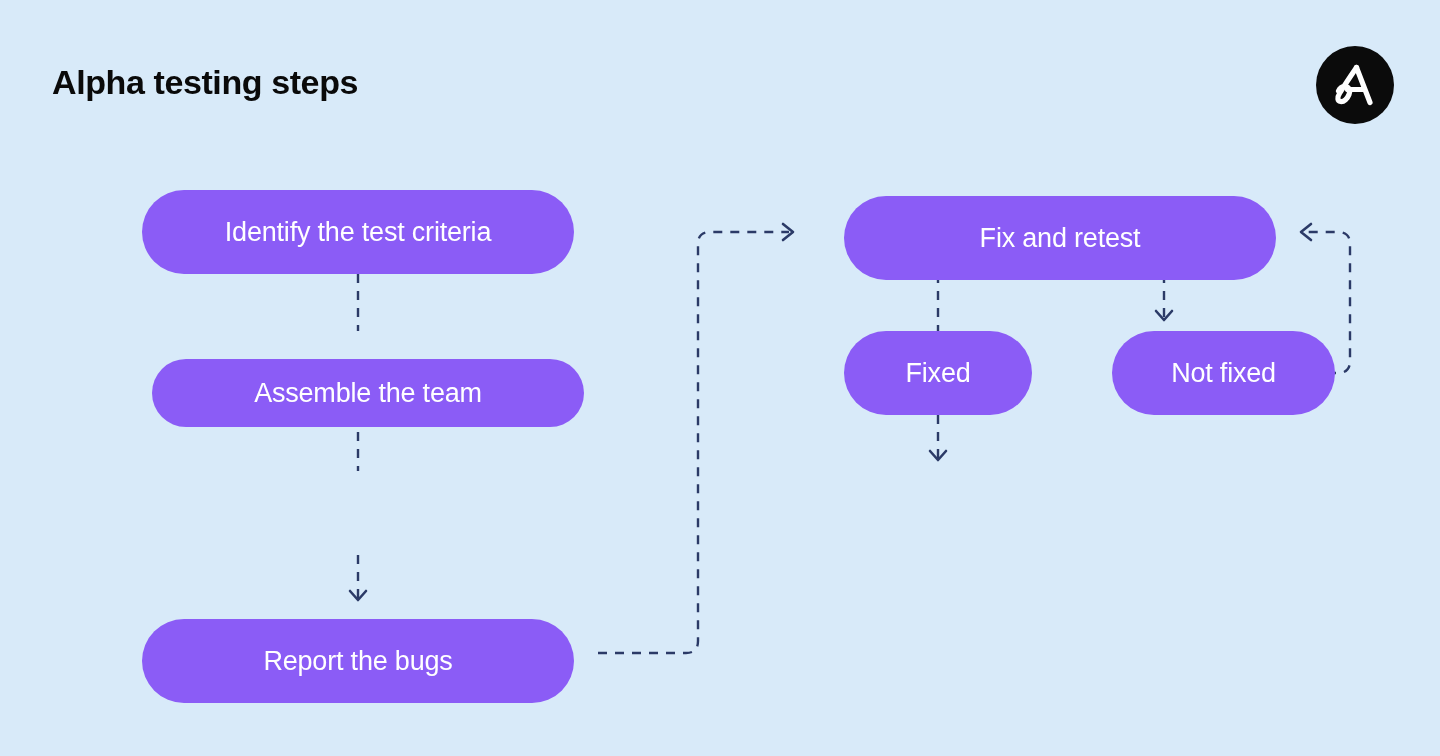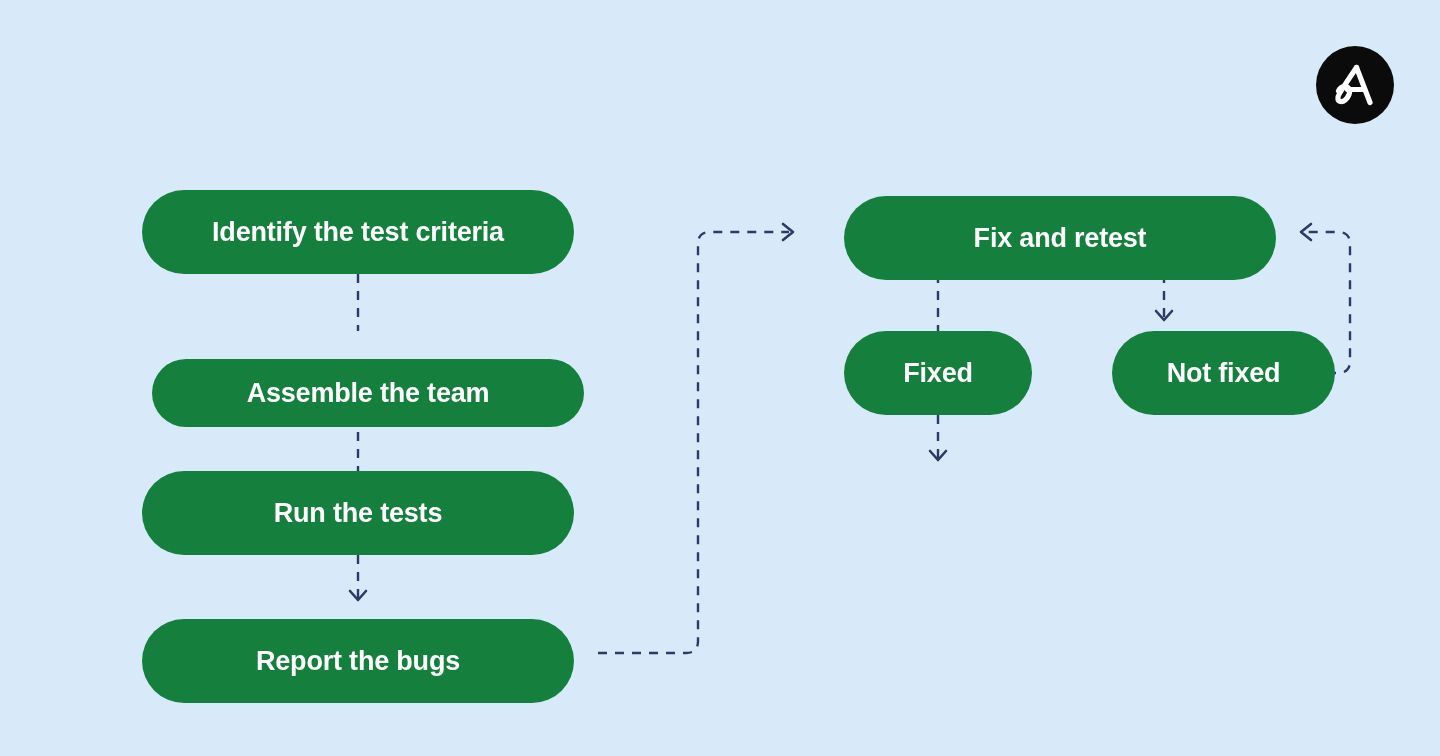--- a/index.html
+++ b/index.html
@@ -40,28 +40,28 @@
     width: 78px;
     height: 78px;
     border-radius: 50%;
     background: #0b0b0b;
   }
   #logo svg { display: block; }
 
   
   .node {
     position: absolute;
-    background: #15803d;
+    background: #8b5cf6;
     color: #ffffff;
     border-radius: 999px;
     display: flex;
     align-items: center;
     justify-content: center;
     font-size: 27px;
-    font-weight: 700;
+    font-weight: 400;
     letter-spacing: -0.2px;
     white-space: nowrap;
     box-sizing: border-box;
   }
 
   
   #node-identify   { left: 142px; top: 190px; width: 432px; height: 84px; }
   #node-assemble   { left: 152px; top: 331px; width: 432px; height: 68px; margin-top: 28px; }
   #node-run        { left: 142px; top: 471px; width: 432px; height: 84px; }
   #node-report     { left: 142px; top: 611px; width: 432px; height: 84px; margin-top: 8px; }
@@ -94,20 +94,21 @@
     stroke-width: 2.6;
     stroke-linecap: round;
     stroke-linejoin: round;
   }
 </style>
 </head>
 <body>
 
 <div id="canvas">
 
+  <div id="page-title">Alpha testing steps</div>
 
   <div id="logo">
     <svg width="78" height="78" viewBox="0 0 78 78">
       <g fill="none" stroke="#ffffff" stroke-width="5.2" stroke-linecap="round" stroke-linejoin="round">
         <path d="M40.5 21.5 L54 56.5"></path>
         <path d="M40.5 21.5 C 34 31, 28 40, 23.5 47.5 C 21 51.5, 21.5 55, 24.5 55.5 C 28 56, 31.5 52.5, 33 48.5 C 34.5 44.5, 33 41, 29.5 40.5 C 26 40, 23.5 42.5, 22.5 45"></path>
         <path d="M31.5 43.5 L47 43.5"></path>
       </g>
     </svg>
   </div>
@@ -133,21 +134,20 @@
     <path class="arrowhead" d="M930 451 L938 460 L946 451"></path>
 
     <path class="conn" d="M1276 373 L1338 373 Q1350 373 1350 361 L1350 244 Q1350 232 1338 232 L1303 232"></path>
     <path class="arrowhead" d="M1311 224 L1301 232 L1311 240"></path>
   </svg>
 
   <div class="node" id="node-identify">Identify the test criteria</div>
 
   <div class="node" id="node-assemble">Assemble the team</div>
 
-  <div class="node" id="node-run">Run the tests</div>
 
   <div class="node" id="node-report">Report the bugs</div>
 
   <div class="node" id="node-fix">Fix and retest</div>
 
   <div class="node" id="node-fixed">Fixed</div>
 
   <div class="node" id="node-notfixed">Not fixed</div>
 
 

